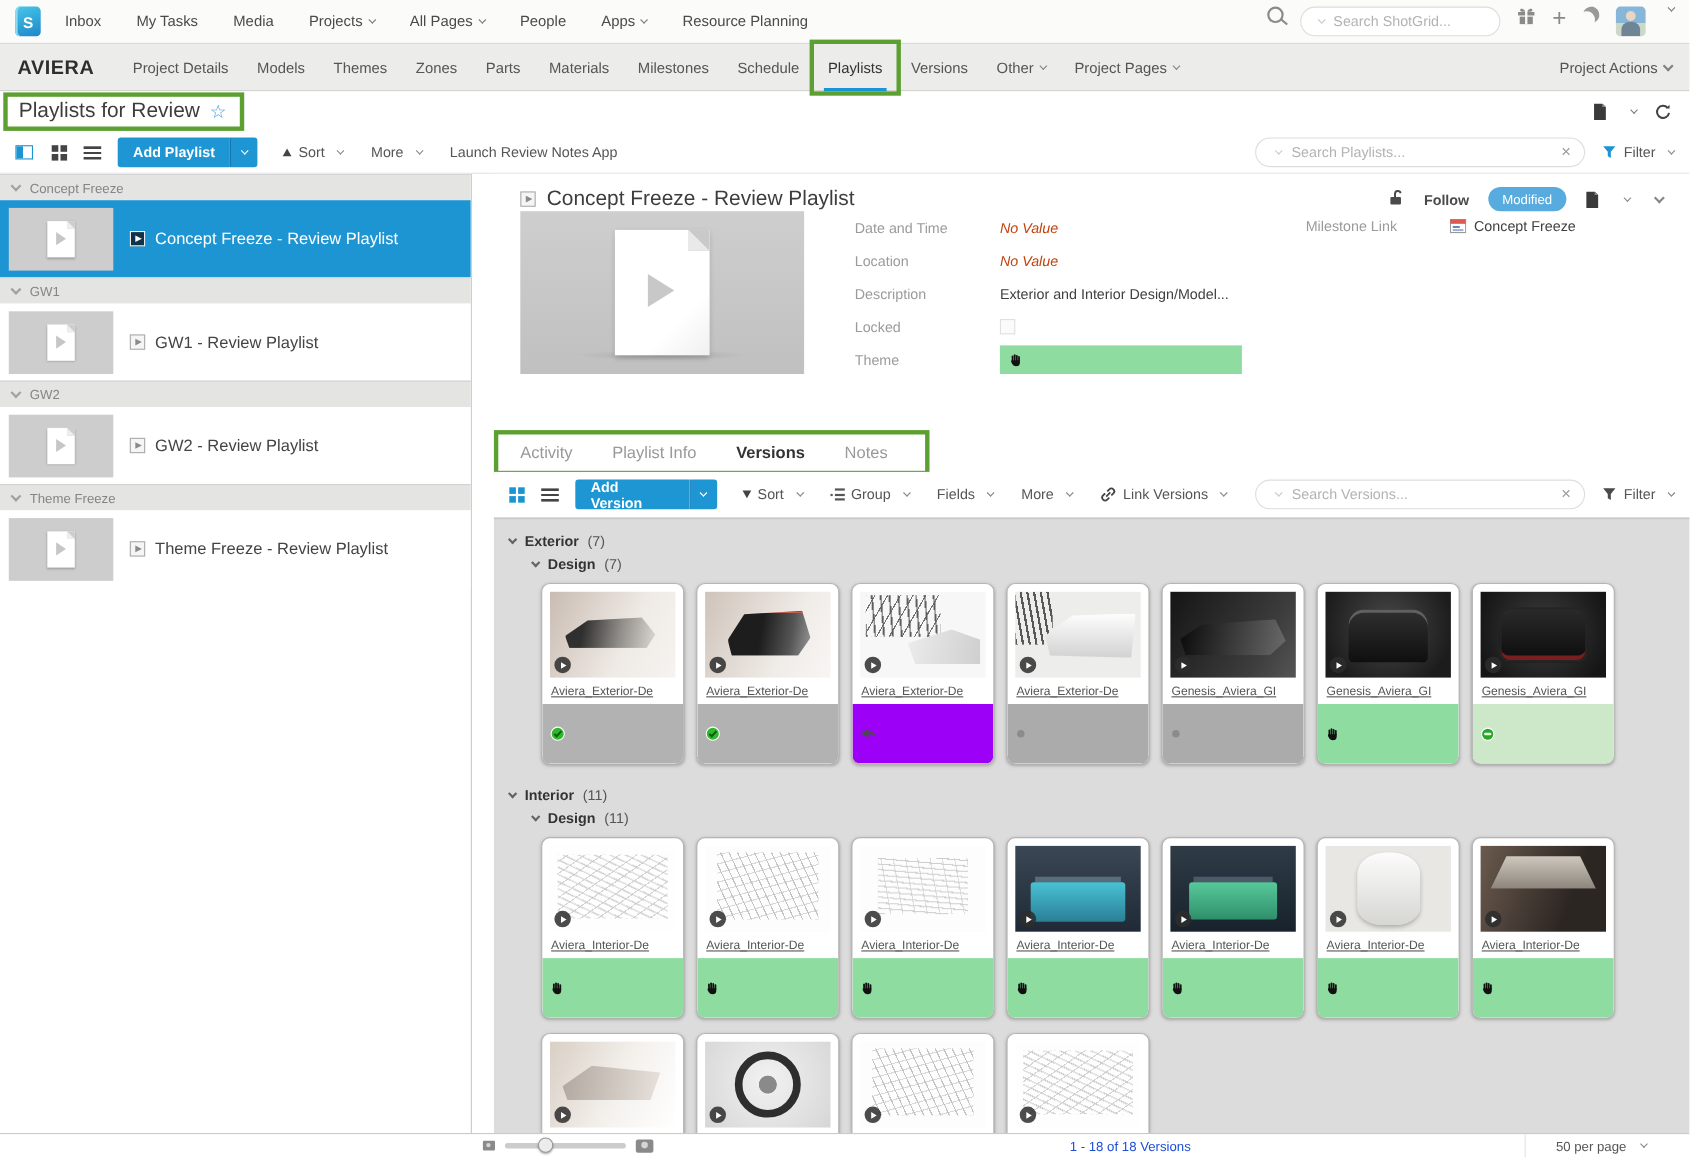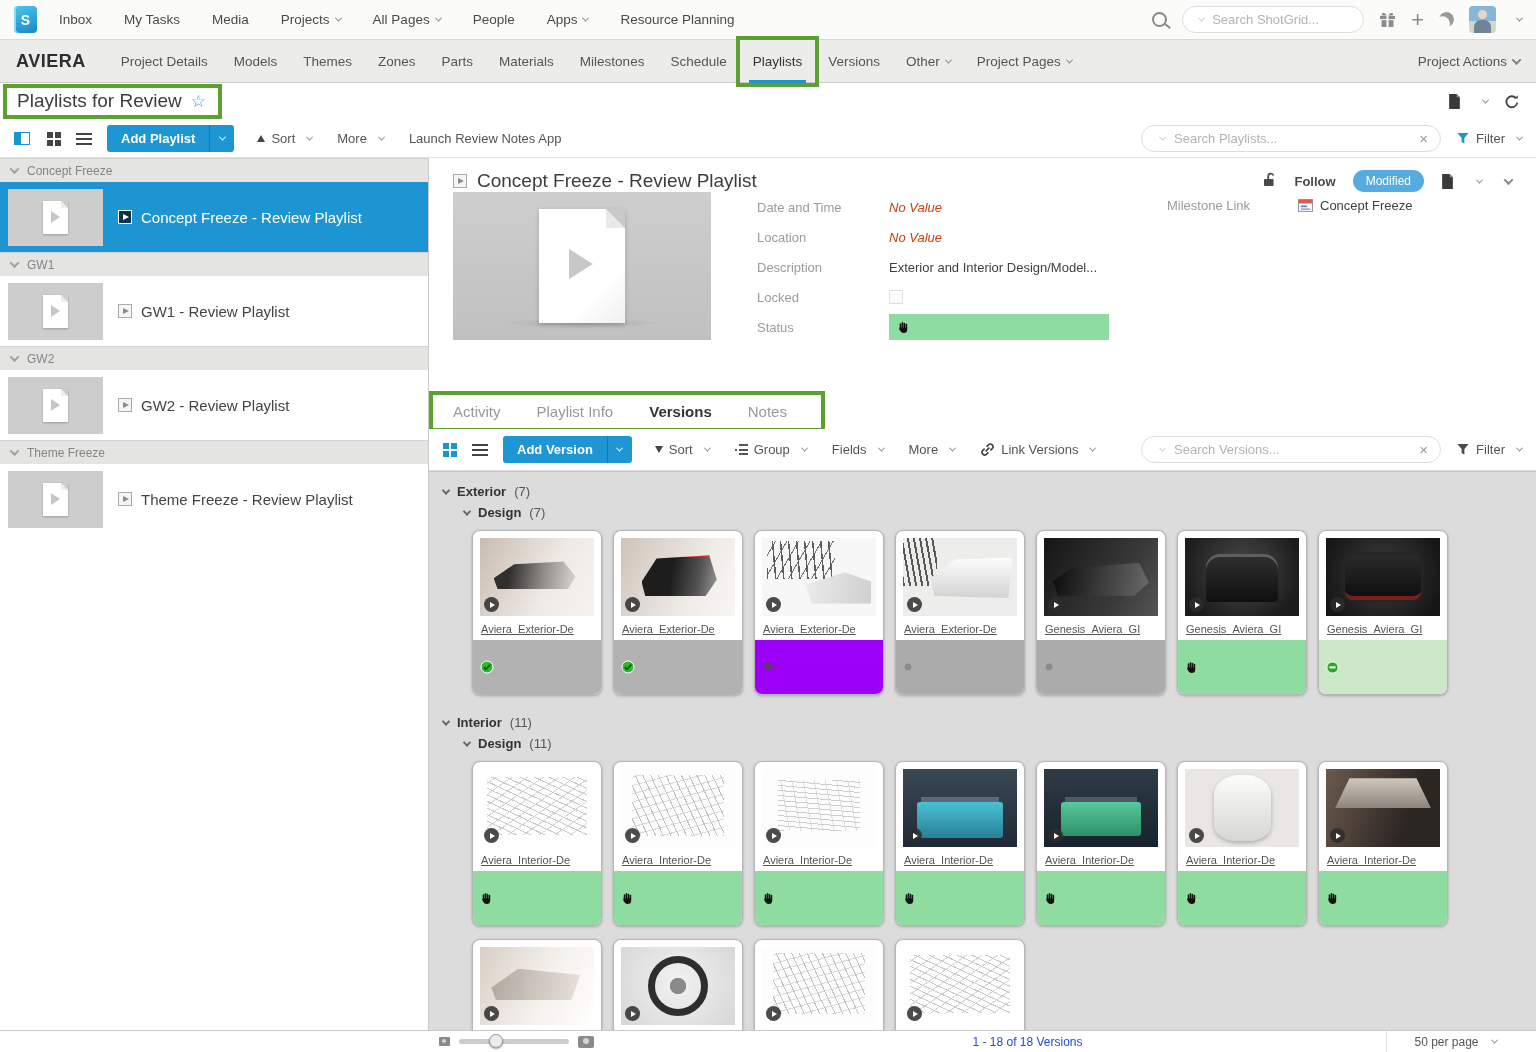--- a/index.html
+++ b/index.html
@@ -4,21 +4,21 @@
 <style>
   *{box-sizing:border-box;margin:0;padding:0;font-family:"Liberation Sans",sans-serif;}
   body{width:1536px;height:1052px;overflow:hidden;background:#fff;color:#444;}
   .app{width:100%;height:100%;display:flex;flex-direction:column;}
 
   
   .topbar{height:40px;background:#fbfbf9;border-bottom:1px solid #d9d9d9;display:flex;align-items:center;padding:0 14px;flex:none;}
   .logo{width:23px;height:27px;border-radius:4px;background:linear-gradient(160deg,#49c6ea,#1b87c9);color:#fff;font-weight:bold;display:flex;align-items:center;justify-content:center;font-size:14px;margin-right:22px;box-shadow:inset 2px 0 0 #8fdcf2;cursor:pointer;}
   .topnav{display:flex;align-items:center;gap:32px;font-size:13.5px;color:#4a4a4a;}
   .tn-item{display:flex;align-items:center;cursor:pointer;white-space:nowrap;}
-  .topbar-right{margin-left:auto;display:flex;align-items:center;gap:15px;}
+  .topbar-right{margin-left:auto;display:flex;gap:15px;}
   .chev{display:inline-block;width:7px;height:7px;border-right:2px solid currentColor;border-bottom:2px solid currentColor;transform:rotate(45deg) translate(-1px,-1px);margin-left:6px;opacity:.7;flex:none;}
   .chev.small{width:5px;height:5px;border-width:1.5px;}
   .search-glyph{width:15px;height:15px;border:2px solid #8a8a8a;border-radius:50%;position:relative;display:inline-block;}
   .search-glyph::after{content:"";position:absolute;left:10px;top:11px;width:7px;height:2px;background:#8a8a8a;transform:rotate(40deg);}
   .global-search{width:182px;height:27px;border:1px solid #ddd;border-radius:14px;display:flex;align-items:center;padding:0 10px;color:#b3b3b3;font-size:13px;gap:8px;background:#fff;cursor:text;}
   .plus-icon{color:#8a8a8a;font-size:22px;line-height:1;cursor:pointer;}
   .plus-icon::before{content:"+";}
   .moon{width:15px;height:15px;border-radius:50%;box-shadow:inset -5px 3px 0 0 #9a9a9a;transform:rotate(-15deg);display:inline-block;cursor:pointer;}
   .avatar{width:27px;height:27px;border-radius:4px;background:linear-gradient(#86b6d8 55%,#cdd9c8 55%);position:relative;overflow:hidden;cursor:pointer;}
   .avatar::after{content:"";position:absolute;left:9px;top:4px;width:9px;height:9px;border-radius:50%;background:#e8d5c4;}
@@ -59,21 +59,21 @@
   .arr-up{width:0;height:0;border-left:4px solid transparent;border-right:4px solid transparent;border-bottom:7px solid #444;display:inline-block;}
   .arr-dn{width:0;height:0;border-left:4px solid transparent;border-right:4px solid transparent;border-top:7px solid #444;display:inline-block;}
   .grp-icon{width:13px;height:11px;display:inline-block;background:linear-gradient(#555,#555) 4px 0/9px 2px no-repeat,linear-gradient(#555,#555) 4px 4.5px/9px 2px no-repeat,linear-gradient(#555,#555) 4px 9px/9px 2px no-repeat,linear-gradient(#555,#555) 0 4.5px/2px 2px no-repeat;}
   .spacer{flex:1;}
   .pill{height:27px;border:1px solid #ddd;border-radius:14px;background:#fff;display:flex;align-items:center;padding:0 12px;color:#b3b3b3;width:300px;gap:9px;cursor:text;}
   .pill .x{margin-left:auto;color:#999;font-size:15px;cursor:pointer;}
   .pill .x::before{content:"\00d7";}
   .filter{display:flex;align-items:center;gap:6px;color:#555;cursor:pointer;margin-left:6px;justify-content:space-between;}
 
   
-  .main{display:flex;height:872px;flex:none;min-height:0;}
+  .main{display:flex;height:872px;flex:none;min-height:0;gap:20px;}
   .sidebar{width:429px;border-right:1px solid #c9c9c9;background:#fff;overflow:hidden;flex:none;}
   .sgroup-h{height:24px;background:#e4e4e3;border-top:1px solid #d2d2d2;display:flex;align-items:center;padding:0 11px;color:#858585;font-size:12px;gap:9px;cursor:pointer;}
   .sgroup-h .chev{margin-left:0;}
   .srow{height:70px;display:flex;align-items:center;padding-left:8px;gap:15px;cursor:pointer;background:#fff;}
   .srow.selected{background:#1d95d3;color:#fff;}
   .sthumb{width:95px;height:57px;background:#cdcdcd;display:flex;align-items:center;justify-content:center;flex:none;}
   .spage{width:25px;height:33px;background:#fff;position:relative;box-shadow:0 1px 2px rgba(0,0,0,.25);}
   .spage::before{content:"";position:absolute;right:0;top:0;border-top:7px solid #cdcdcd;border-left:7px solid #eee;}
   .spage::after{content:"";position:absolute;left:8px;top:10px;border:6px solid transparent;border-left:9px solid #c6c6c6;}
   .srow-label{font-size:15px;display:flex;align-items:center;gap:9px;color:#444;}
@@ -442,21 +442,21 @@
               </div>
               <div class="frow">
                 <span class="flabel">Description</span>
                 <span class="fvalue">Exterior and Interior Design/Model...</span>
               </div>
               <div class="frow">
                 <span class="flabel">Locked</span>
                 <span class="checkbox"></span>
               </div>
               <div class="frow">
-                <span class="flabel">Status</span>
+                <span class="flabel">Theme</span>
                 <div class="statusbar">
                   <span class="sicon">
                     <svg width="13" height="13" viewBox="0 0 24 24">
                       <g fill="#111">
                         <rect x="5" y="4" width="3" height="10" rx="1.5"></rect>
                         <rect x="8.6" y="2" width="3" height="12" rx="1.5"></rect>
                         <rect x="12.2" y="3" width="3" height="11" rx="1.5"></rect>
                         <rect x="15.8" y="5" width="3" height="9" rx="1.5"></rect>
                         <path d="M5 12h13.8v4c0 4-2.5 6-6.4 6-3.4 0-5.2-1.6-7.4-5.4-1.9-3.2-.2-4.6 0-4.6z"></path>
                       </g>

